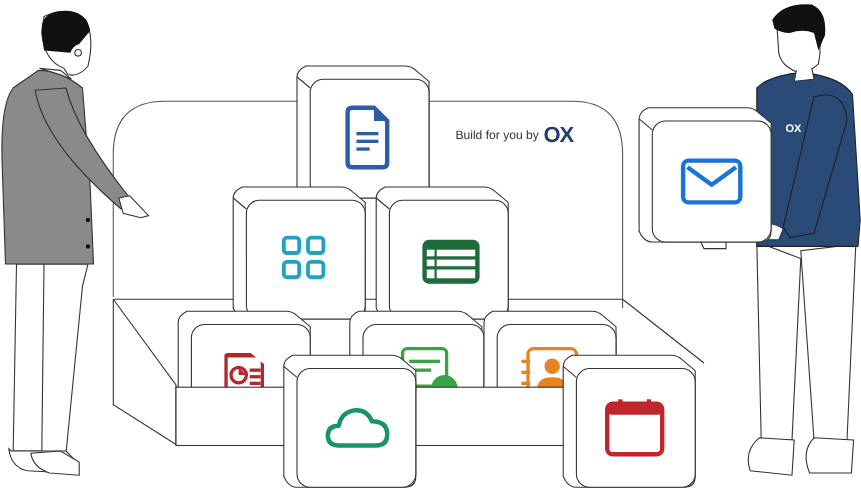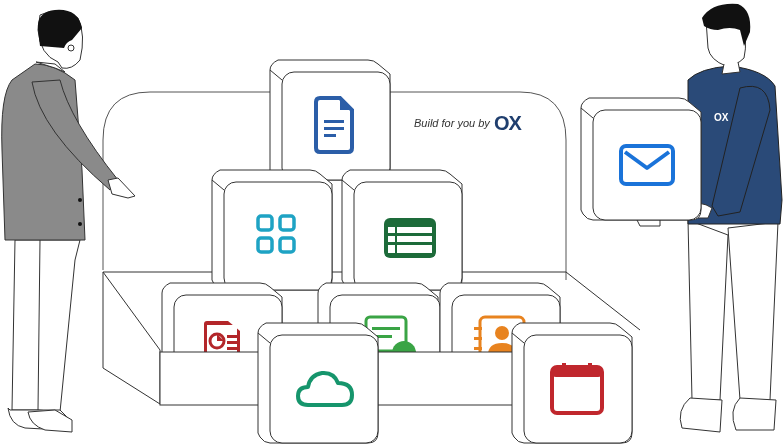--- a/index.html
+++ b/index.html
@@ -1,18 +1,18 @@
 <!DOCTYPE html>
 <html><head>
 <meta charset="utf-8">
 <style>
   html,body{margin:0;padding:0;background:#fff;}
   body{width:783px;height:447px;position:relative;overflow:hidden;font-family:"Liberation Sans",sans-serif;}
   svg.scene{position:absolute;left:0;top:0;}
-  .tagline{position:absolute;left:414px;top:117px;font-size:11px;font-style:italic;color:#333;white-space:nowrap;}
+  .tagline{position:absolute;left:414px;top:117px;font-size:11px;color:#333;white-space:nowrap;}
   .brand{position:absolute;left:494px;top:112px;font-size:20px;font-weight:bold;color:#1f3e6e;letter-spacing:-1px;}
   .shirt-logo{position:absolute;left:714px;top:112px;font-size:10px;font-weight:bold;color:#fff;}
 </style>
 </head>
 <body>
 
 <svg class="scene" width="783" height="447" viewBox="0 0 783 447">
   <defs>
     <g id="cube">
 

